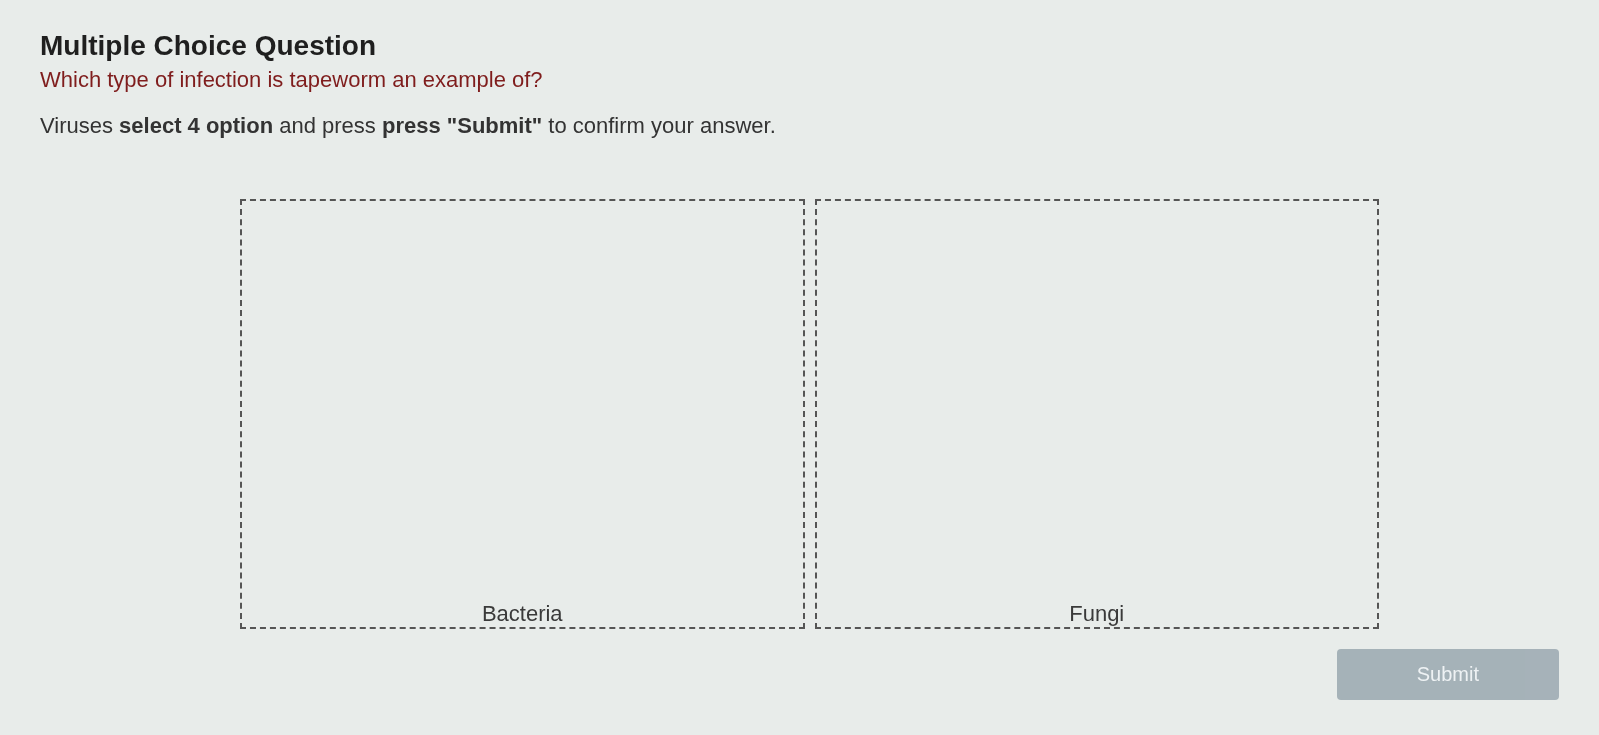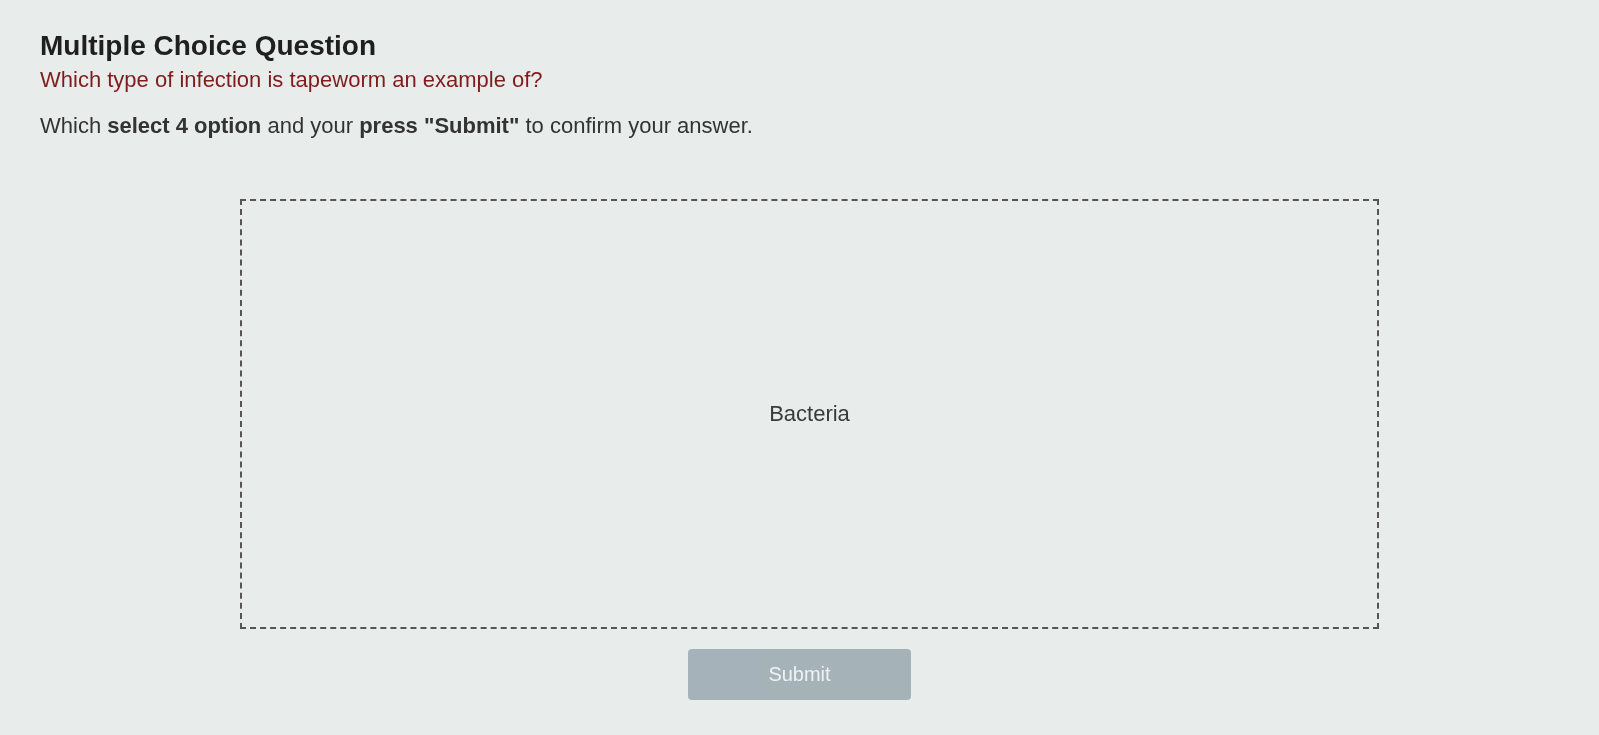--- a/index.html
+++ b/index.html
@@ -42,30 +42,30 @@
       flex-direction: row;
       gap: 10px;
       padding: 0 180px 0 200px;
       margin-bottom: 20px;
     }
     .option {
       flex: 1;
       height: 430px;
       border: 2px dashed #555;
       display: flex;
-      align-items: center;
+      align-items: flex-end;
       justify-content: center;
       font-size: 22px;
       color: #3a3a3a;
       cursor: pointer;
       background: transparent;
     }
     .submit-row {
       display: flex;
-      justify-content: center;
+      justify-content: flex-end;
       margin-top: 10px;
     }
     .submit-btn {
       background: #9aa8b0;
       color: #f0f4f6;
       border: none;
       padding: 14px 80px;
       font-size: 20px;
       border-radius: 4px;
       cursor: pointer;
@@ -73,24 +73,27 @@
     }
   </style>
 </head>
 <body>
 
 <h1 class="title">Multiple Choice Question</h1>
 
 <p class="question">Which type of infection is tapeworm an example of?</p>
 
 <p class="instruction">
-  <span>Which </span><span class="bold">select 4 option</span><span> and your </span><span class="bold">press "Submit"</span><span> to confirm your answer.</span>
+  <span>Viruses </span><span class="bold">select 4 option</span><span> and press </span><span class="bold">press "Submit"</span><span> to confirm your answer.</span>
 </p>
 
 <div class="options-row">
   <div class="option">
     <span>Bacteria</span>
+  </div>
+  <div class="option">
+    <span>Fungi</span>
   </div>
 </div>
 
 <div class="submit-row">
   <button class="submit-btn">Submit</button>
 </div>
 
 </body></html>

